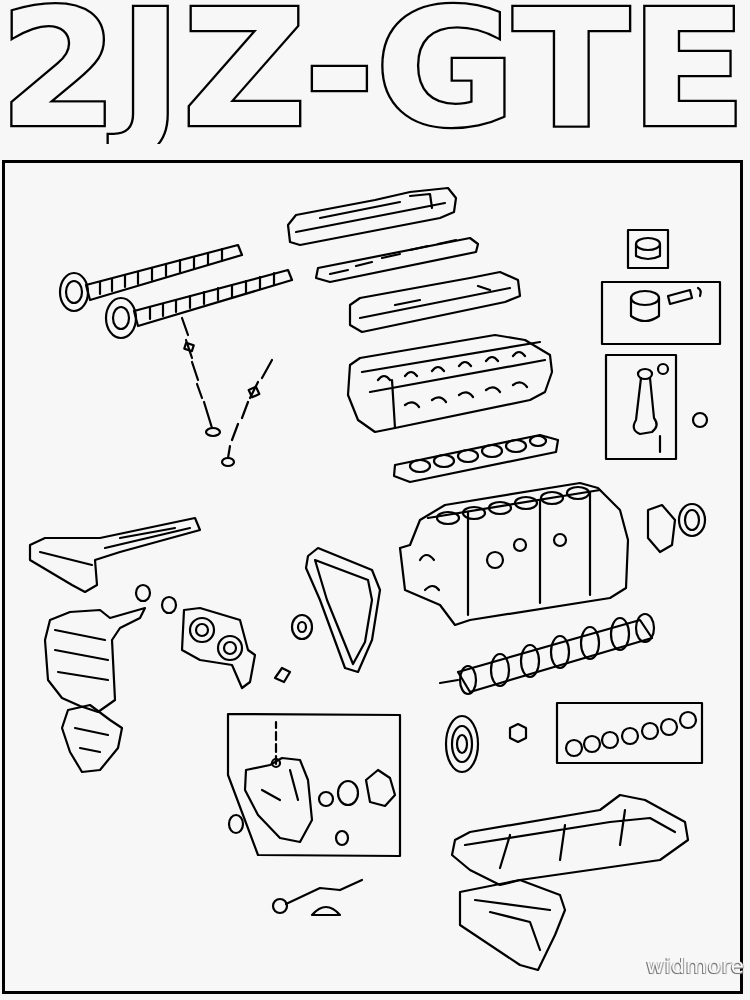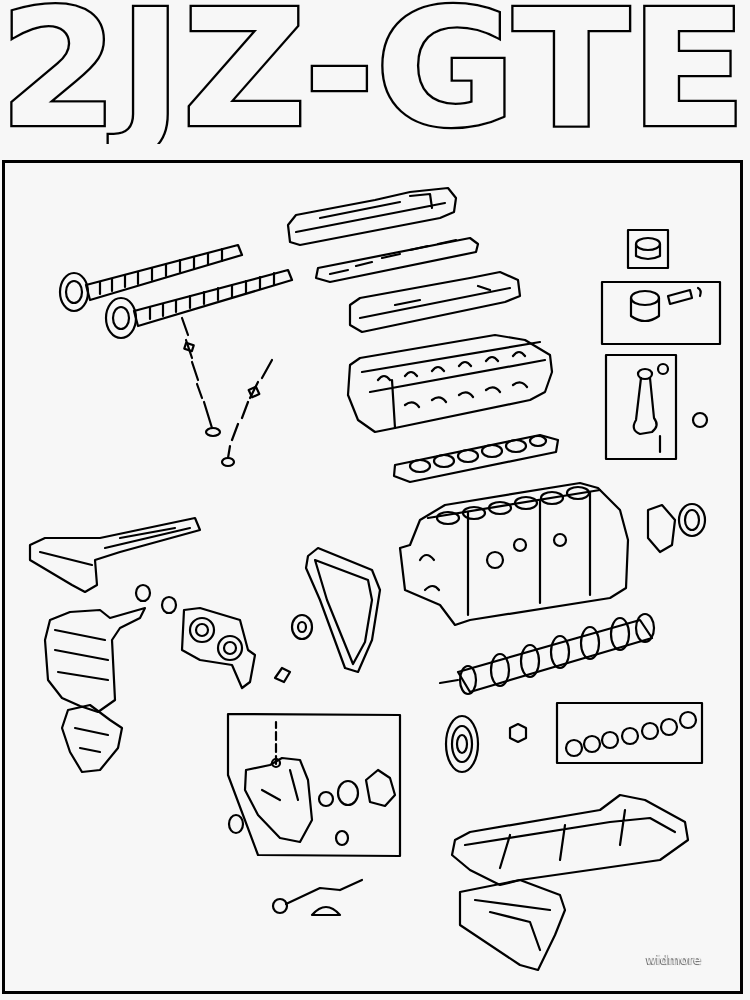--- a/index.html
+++ b/index.html
@@ -18,21 +18,21 @@
     .frame {
       position: absolute; left: 2px; top: 160px; width: 741px; height: 834px;
       border: 3px solid #000; box-sizing: border-box;
     }
     .parts {
       position: absolute; left: 0; top: 0; width: 750px; height: 1000px;
     }
     .parts svg { position: absolute; left: 0; top: 0; }
     .watermark {
       position: absolute; left: 646px; top: 953px;
-      font-family: "DejaVu Sans", sans-serif; font-size: 12px;
+      font-family: "DejaVu Sans", sans-serif; font-size: 22px;
       color: #f7f7f7; letter-spacing: 0.5px;
       text-shadow: -1px 1px 0 #777, 1px 1px 1px #999;
     }
   </style>
 </head>
 <body>
 
 <div class="title">
   <svg width="750" height="150" viewBox="0 0 750 150">
     <text x="373" y="131" text-anchor="middle" font-size="162" textLength="748" lengthAdjust="spacingAndGlyphs" fill="#f7f7f7" stroke="#000" stroke-width="4.5" paint-order="stroke">2JZ-GTE</text>

